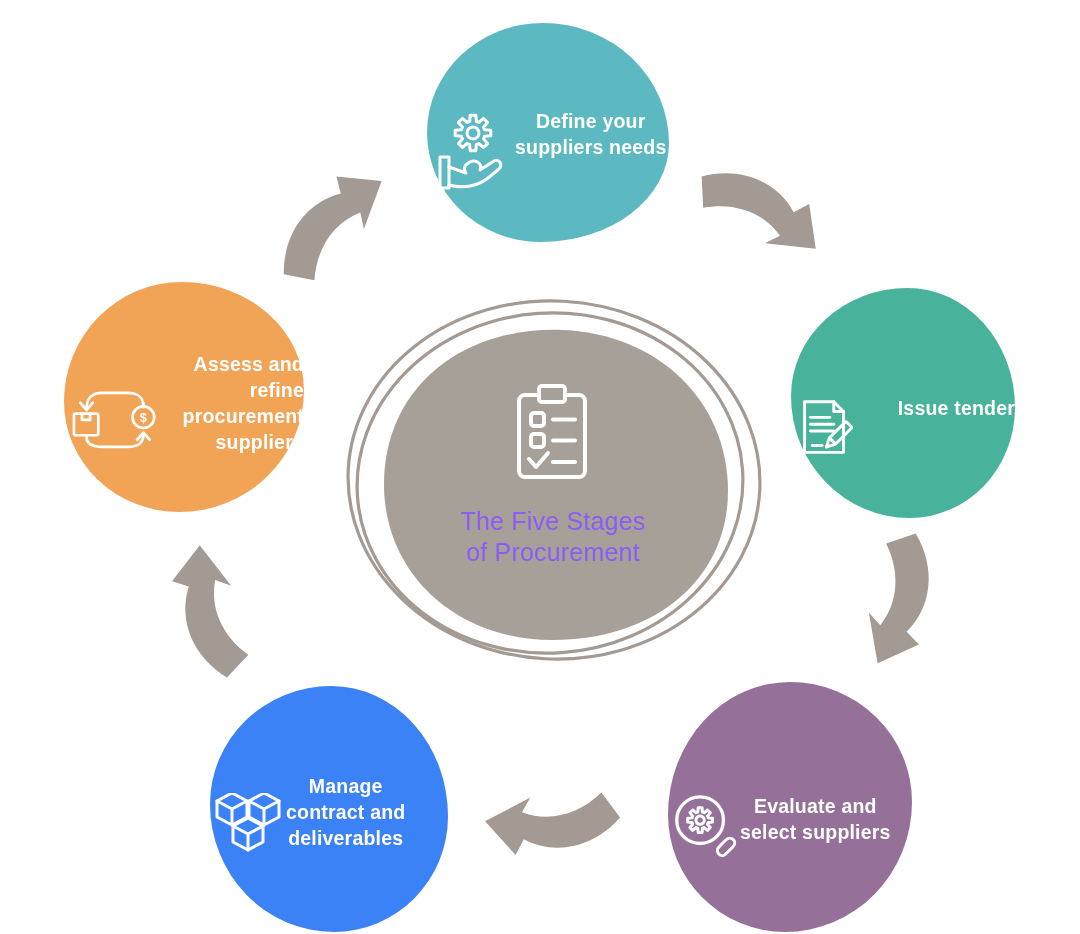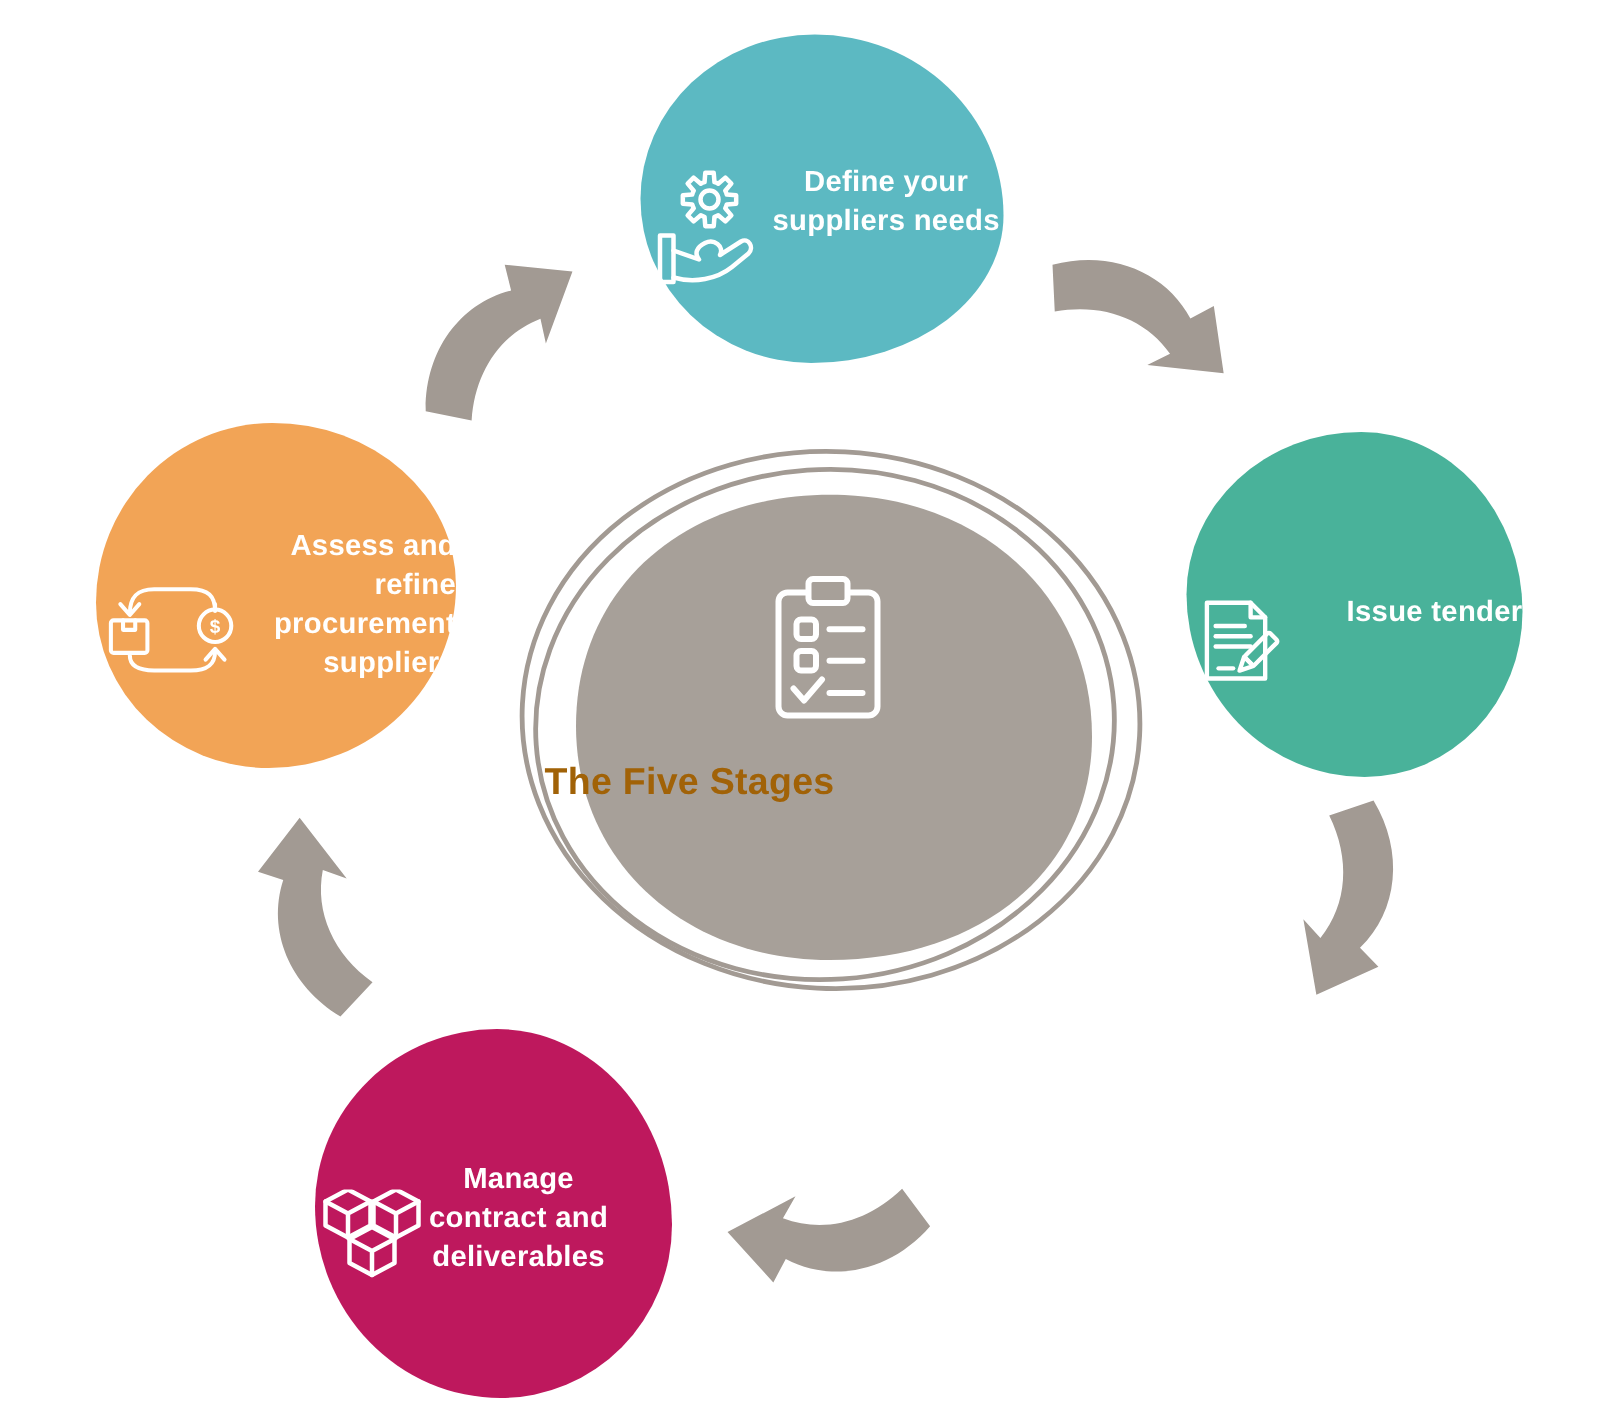--- a/index.html
+++ b/index.html
@@ -18,34 +18,34 @@
   .blob-define .icon{margin-top:37px;}
   .blob-define .label{margin-top:2px;}
   .blob-tender{left:791px;top:288px;width:224px;height:230px;background:#49b29a;
     border-radius:52% 48% 47% 53% / 47% 52% 48% 53%;justify-content:space-between;}
   .blob-tender .icon{margin-top:54px;}
   .blob-tender .label{margin-top:9px;}
   .blob-evaluate{left:668px;top:682px;width:244px;height:250px;background:#95719a;
     border-radius:50% 50% 52% 48% / 53% 48% 52% 47%;}
   .blob-evaluate .icon{margin-top:38px;}
   .blob-evaluate .label{margin-top:23px;}
-  .blob-manage{left:210px;top:686px;width:238px;height:246px;background:#be185d;
+  .blob-manage{left:210px;top:686px;width:238px;height:246px;background:#3b82f6;
     border-radius:51% 49% 48% 52% / 48% 53% 47% 52%;}
   .blob-manage .icon{margin-top:30px;}
   .blob-manage .label{margin-top:5px;}
   .blob-assess{left:64px;top:282px;width:240px;height:230px;background:#f2a456;
     border-radius:49% 51% 52% 48% / 52% 47% 53% 48%;}
   .blob-assess .icon{margin-top:43px;}
   .blob-assess .label{margin-top:12px;text-align:right;}
   .arrow{position:absolute;width:150px;height:68px;fill:#a29a93;}
   .center-rings{position:absolute;left:338px;top:296px;}
   .clipboard{position:absolute;left:509px;top:383px;}
   .center-title{
-    position:absolute;left:363px;top:506px;width:380px;text-align:left;
-    color:#a16207;font-weight:700;font-size:25px;line-height:31px;letter-spacing:.2px;
+    position:absolute;left:363px;top:506px;width:380px;text-align:center;
+    color:#8b5cf6;font-weight:400;font-size:25px;line-height:31px;letter-spacing:.2px;
   }
   .ic{stroke:#fff;stroke-width:3;fill:none;stroke-linecap:round;stroke-linejoin:round;}
 </style>
 </head>
 <body>
 
 <div class="canvas">
 
   <svg width="0" height="0" style="position:absolute" aria-hidden="true">
     <defs>
@@ -91,20 +91,21 @@
       <line x1="44" y1="36.5" x2="66" y2="36.5"></line>
       <rect x="22" y="51" width="13" height="13" rx="3"></rect>
       <line x1="44" y1="57.5" x2="66" y2="57.5"></line>
       <path d="M 20,76 l 7,8 l 12,-14"></path>
       <line x1="44" y1="79" x2="66" y2="79"></line>
     </g>
   </svg>
 
   <div class="center-title">
     <div>The Five Stages</div>
+    <div>of Procurement</div>
   </div>
 
   <div class="blob blob-define">
     <svg class="icon ic" width="88" height="86" viewBox="0 0 88 86">
       <use href="#gearShape" transform="translate(46,25)"></use>
       <path d="M 13,49 V 80 H 22 V 49 Z"></path>
       <path d="M 22,77 C 36,81 51,78 61,70 L 72,61 C 76,57 72,50 67,53 L 53,62 C 56,56 49,51 43,54 C 37,57 36,61 39,65 L 22,59"></path>
     </svg>
     <div class="label">
       <div>Define your</div>
@@ -123,20 +124,33 @@
       <g transform="rotate(45 47 42)">
         <rect x="42.5" y="24" width="9" height="24" rx="1.5"></rect>
         <path d="M 42.5,48 L 47,57 L 51.5,48 Z"></path>
       </g>
     </svg>
     <div class="label">
       <div>Issue tender</div>
     </div>
   </div>
 
+  <div class="blob blob-evaluate">
+    <svg class="icon ic" width="72" height="72" viewBox="0 0 74 74">
+      <circle cx="33" cy="31" r="24" stroke-width="3.4"></circle>
+      <use href="#gearShape" transform="translate(33,31) scale(0.72)" stroke-width="4.2"></use>
+      <g transform="rotate(45 60 58)">
+        <rect x="55" y="48" width="10" height="21" rx="5"></rect>
+      </g>
+    </svg>
+    <div class="label">
+      <div>Evaluate and</div>
+      <div>select suppliers</div>
+    </div>
+  </div>
 
   <div class="blob blob-manage">
     <svg class="icon ic" width="76" height="62" viewBox="0 0 76 62">
       <use href="#cubeShape" transform="translate(7,0)"></use>
       <use href="#cubeShape" transform="translate(39,0)"></use>
       <use href="#cubeShape" transform="translate(23,25)"></use>
     </svg>
     <div class="label">
       <div>Manage</div>
       <div>contract and</div>

